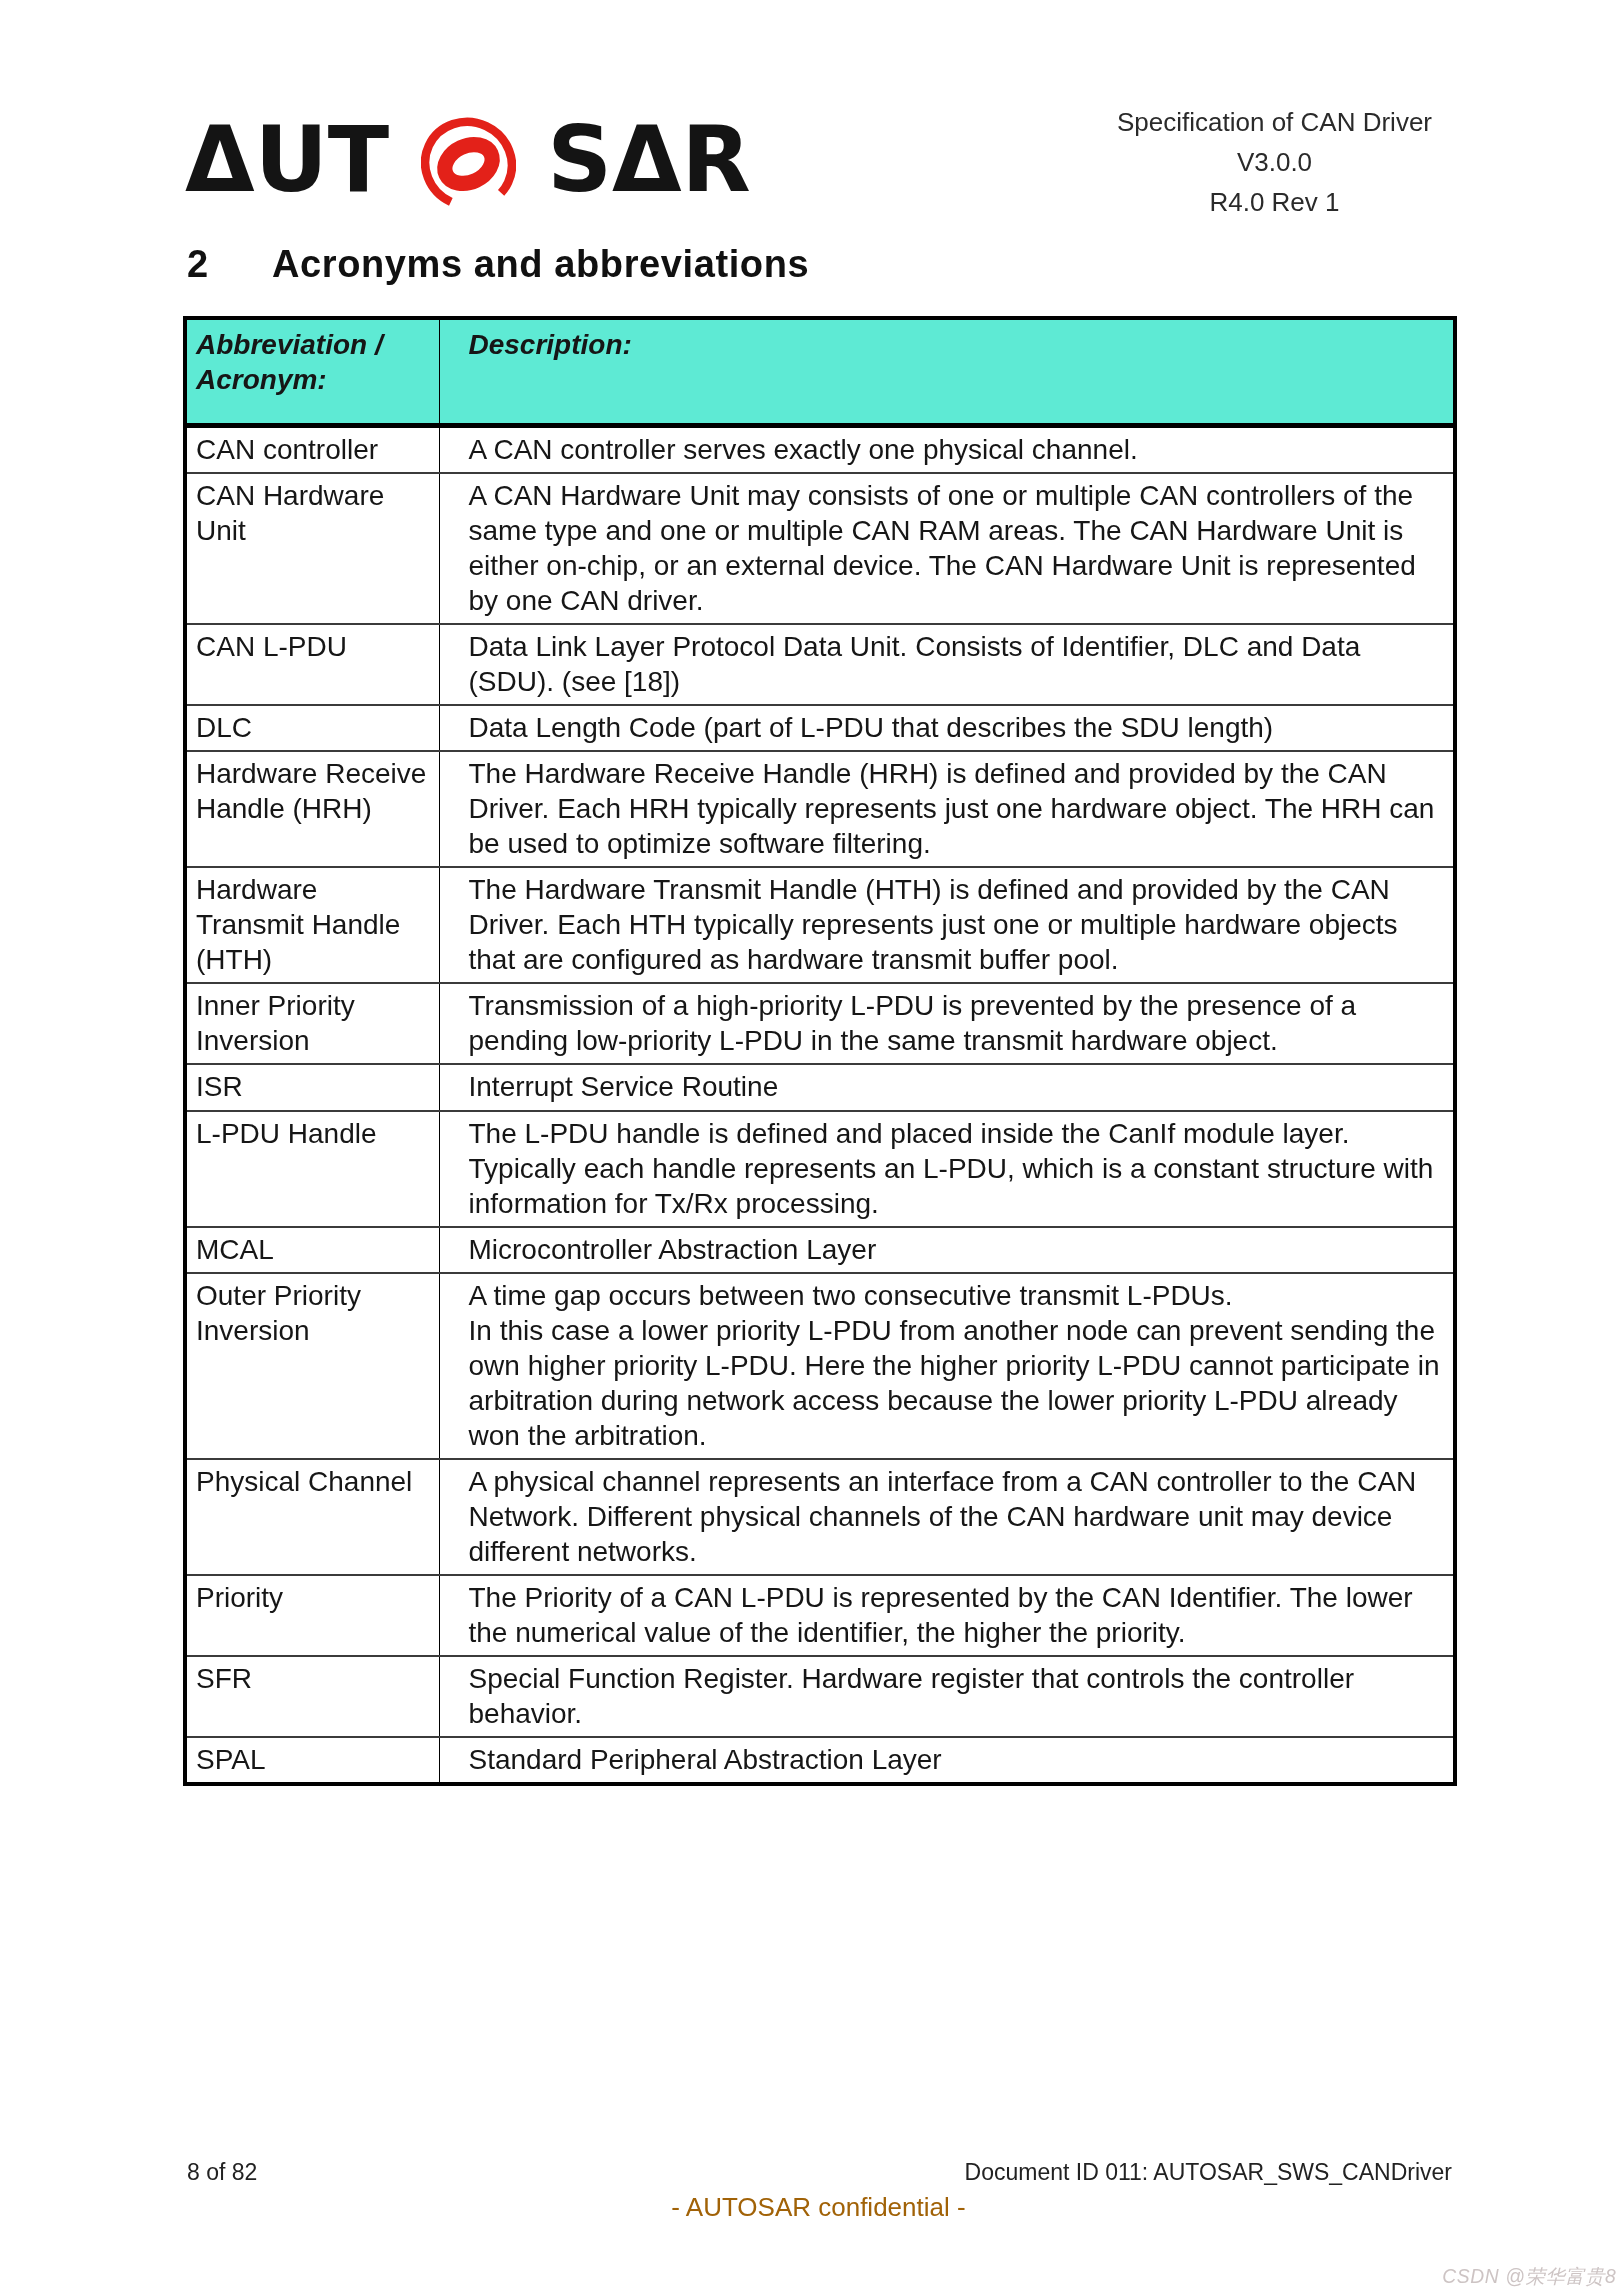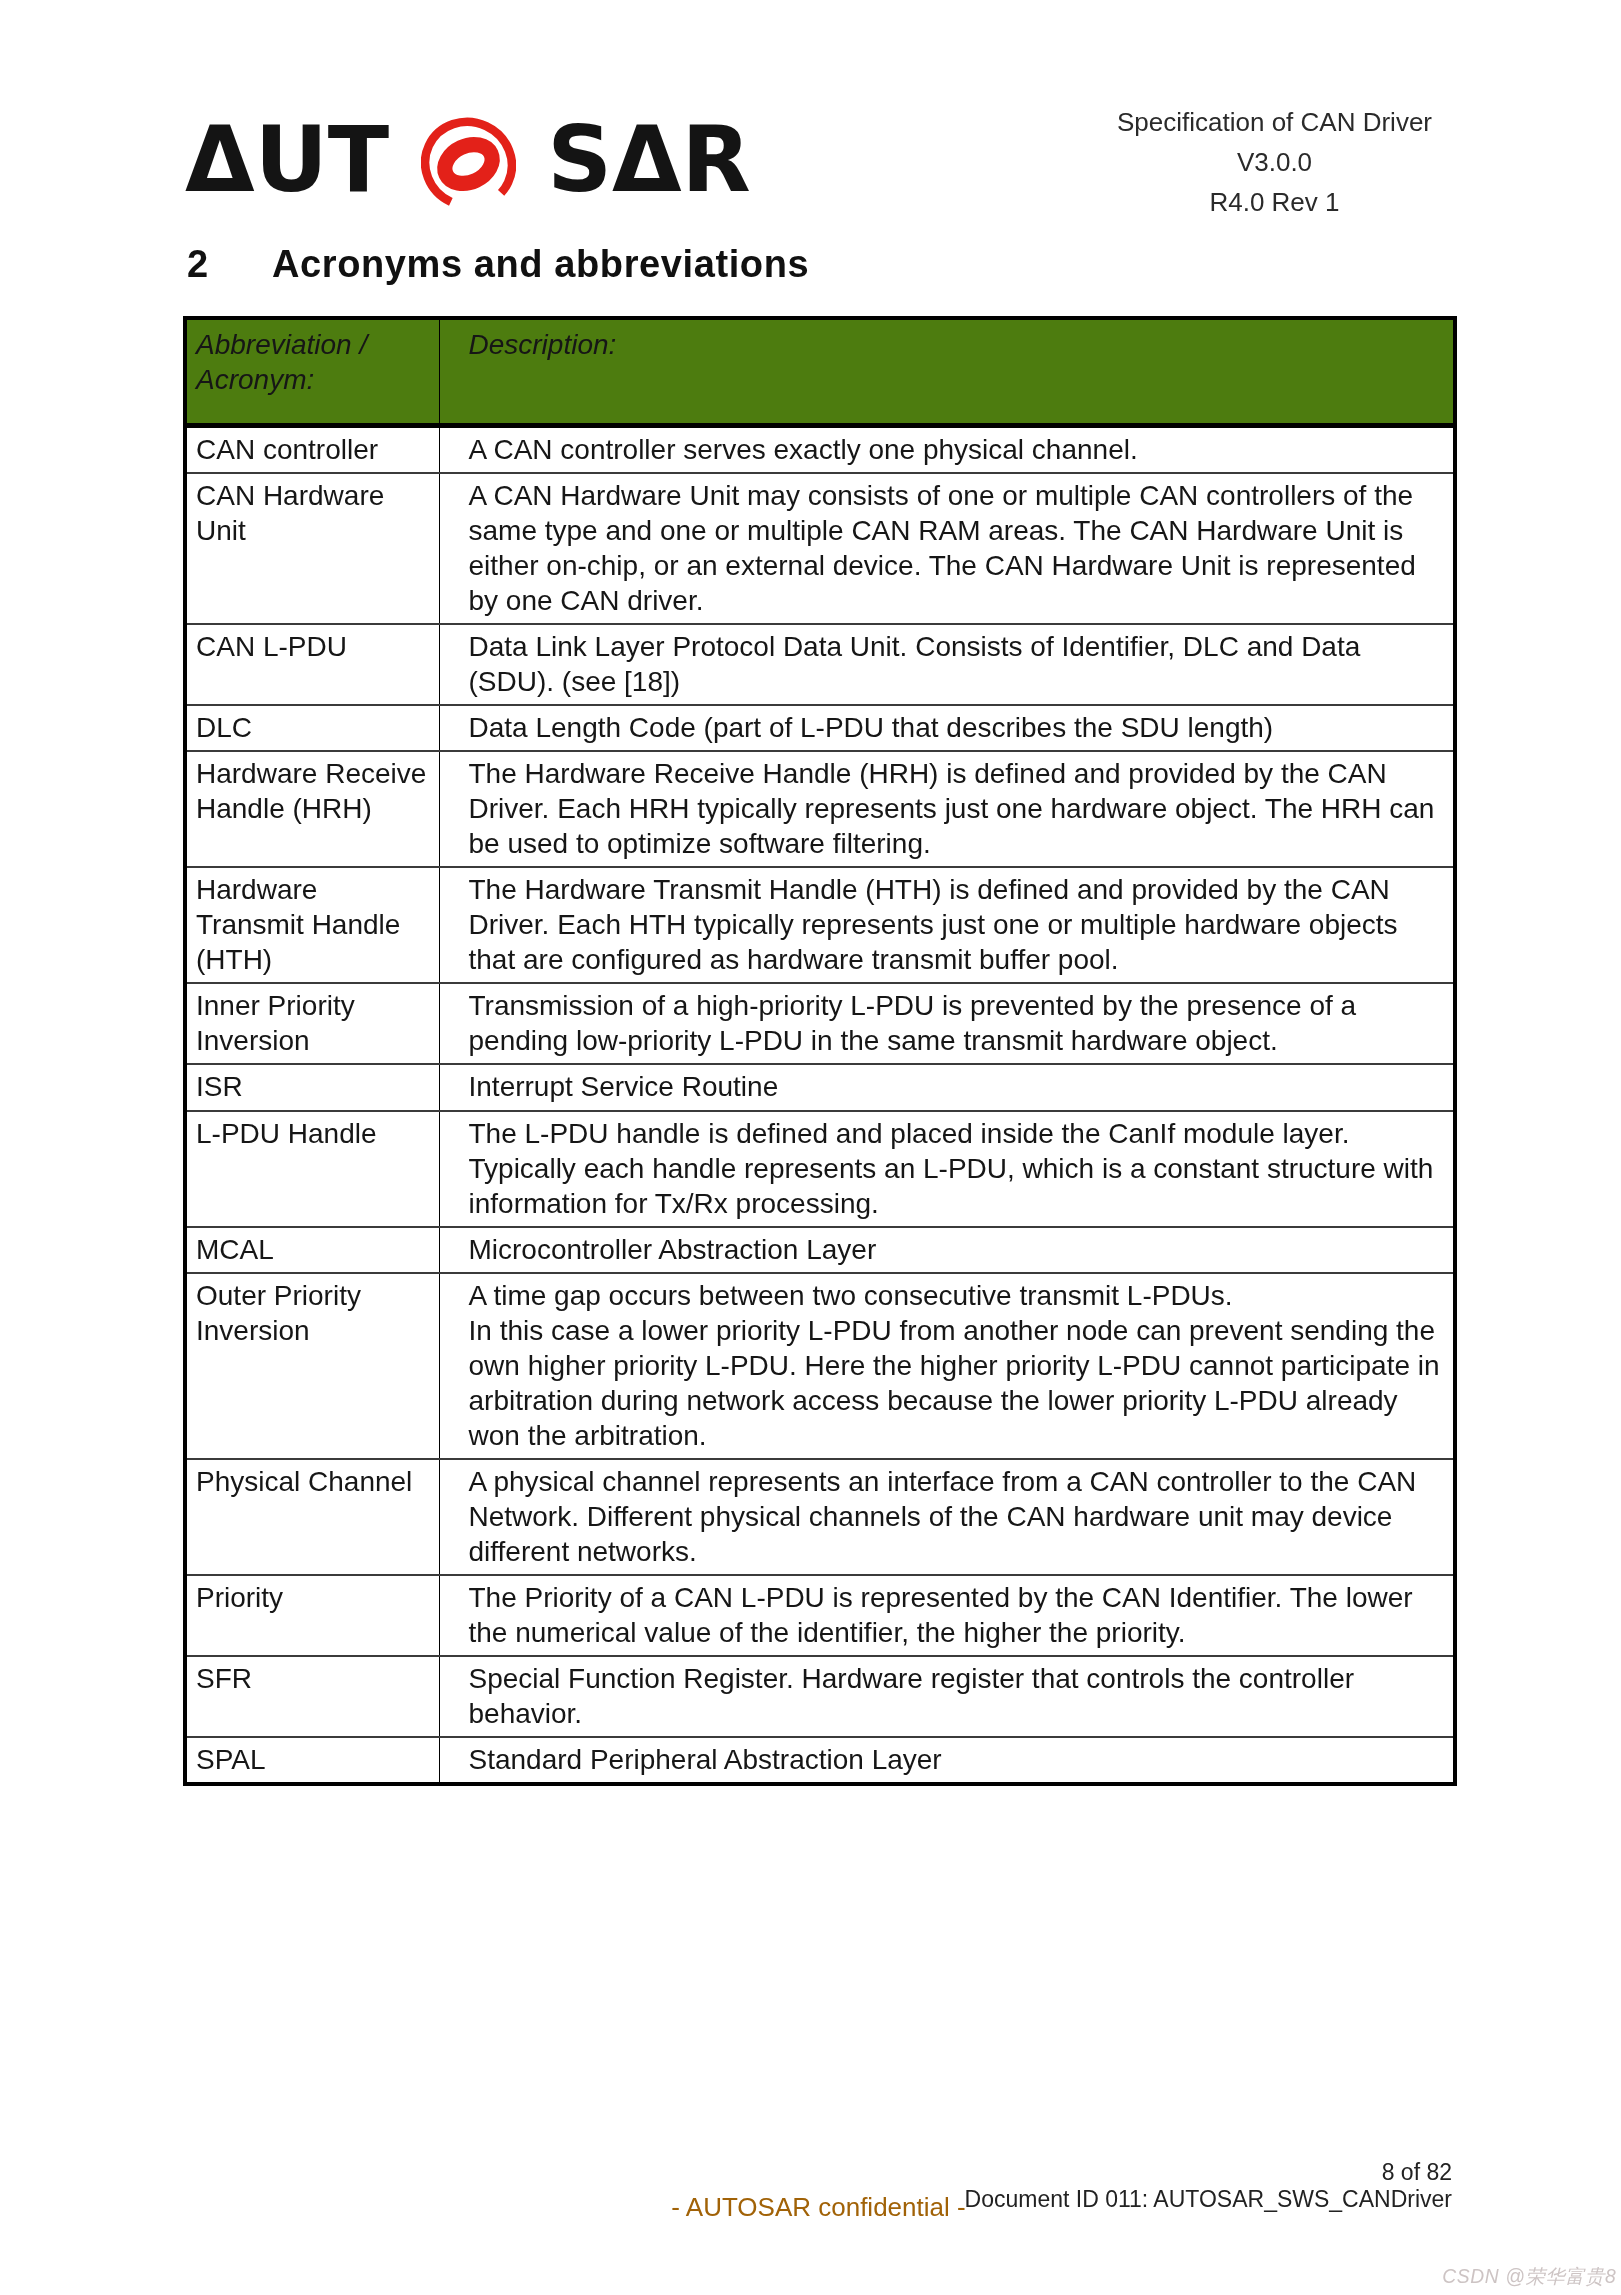--- a/index.html
+++ b/index.html
@@ -71,22 +71,22 @@
     color: #161616;
   }
   table.acronym-table { border: 4px solid #000; }
   .acronym-table th, .acronym-table td {
     vertical-align: top;
     text-align: left;
     padding: 4px 8px 5.1px 9px;
     overflow: hidden;
   }
   .acronym-table thead th {
-    background: #4d7c0f;
-    font-weight: normal;
+    background: #5eead4;
+    font-weight: bold;
     font-style: italic;
     border-bottom: 5.1px solid #000;
     padding-top: 6.8px;
     padding-bottom: 26px;
   }
   .acronym-table th + th, .acronym-table td + td { border-left: 1.7px solid #000; padding-left: 29px; }
   .acronym-table tbody tr td { border-top: 2.3px solid #3b3b3b; }
   .acronym-table tbody tr:first-child td { border-top: none; }
   .pre-line { white-space: pre-line; }
 
@@ -94,21 +94,20 @@
   .footer-row {
     position: absolute;
     left: 187px;
     right: 170px;
     top: 2159px;
     display: flex;
     justify-content: space-between;
     align-items: flex-end;
     font-size: 23px;
     color: #222;
-    flex-direction: column;
   }
   .confidential {
     position: absolute;
     left: 185px;
     right: 170px;
     top: 2192px;
     text-align: center;
     font-size: 26px;
     color: #a16207;
   }

